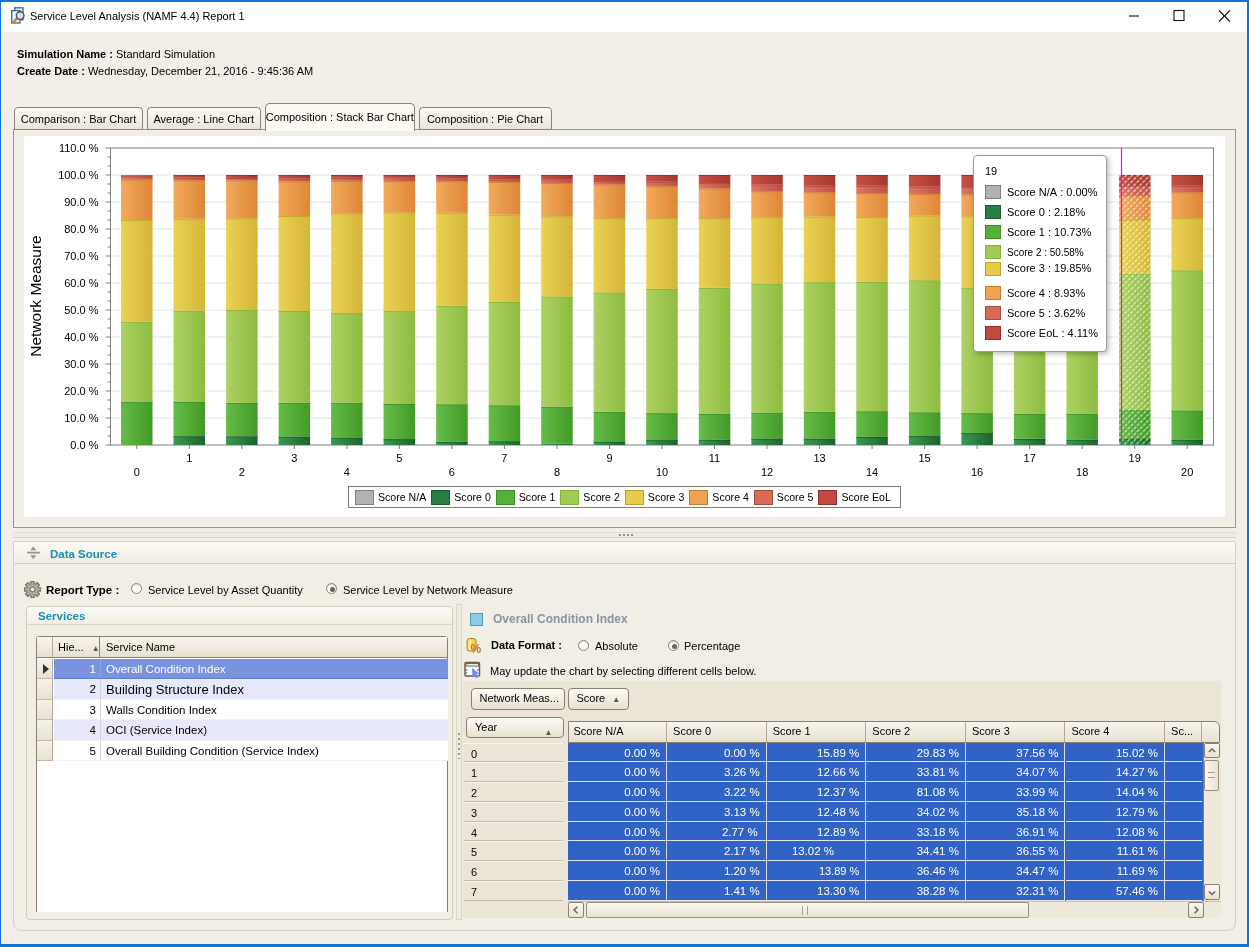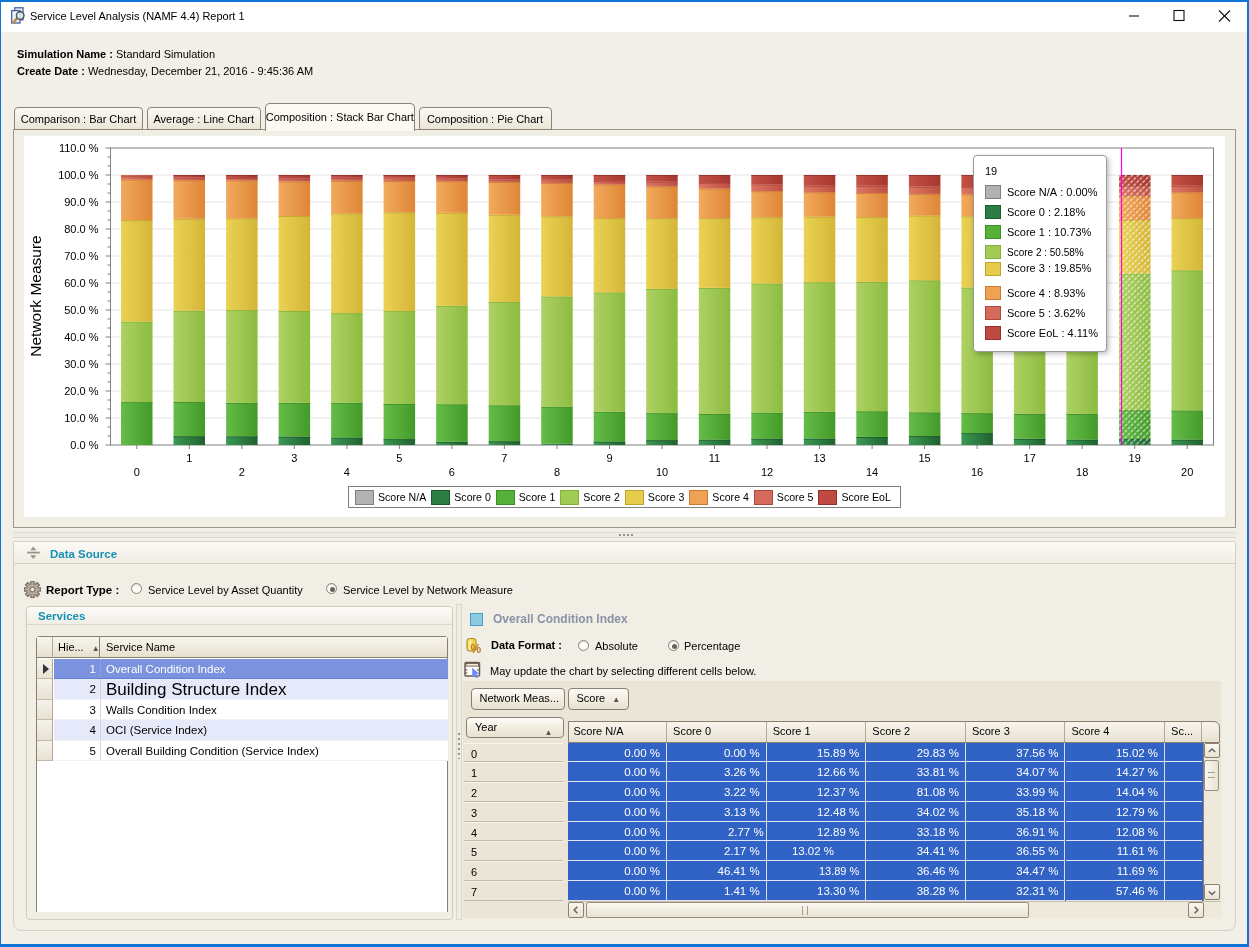--- a/index.html
+++ b/index.html
@@ -527,21 +527,21 @@
     </svg></div>
 <div class="abs" style="left:54px;top:658.5px;width:394px;height:20.6px;background:#7b93de;border-bottom:1px solid #5f7fd0">
     <span style="position:absolute;right:352px;font-size:11.5px;line-height:21px;color:#fff">1</span>
     <div style="position:absolute;left:46px;top:0;bottom:0;width:1px;background:#8ba0e2"></div>
     <span style="position:absolute;left:52px;font-size:11.5px;line-height:21px;color:#fff;white-space:nowrap">Overall Condition Index</span>
   </div>
 <div class="abs" style="left:37px;top:679.1px;width:16px;height:20.6px;background:linear-gradient(#f5f2ea,#e8e2d3);border-right:1px solid #b3a896;border-bottom:1px solid #c3b9a6"></div>
 <div class="abs" style="left:54px;top:679.1px;width:394px;height:20.6px;background:#e5e9fa;border-bottom:1px solid #f0f0f6">
     <span style="position:absolute;right:352px;font-size:11.5px;line-height:21px;color:#000">2</span>
     <div style="position:absolute;left:46px;top:0;bottom:0;width:1px;background:#d8d4c8"></div>
-    <span style="position:absolute;left:52px;font-size:17px;line-height:21px;color:#000;white-space:nowrap">Building Structure Index</span>
+    <span style="position:absolute;left:52px;font-size:13px;line-height:21px;color:#000;white-space:nowrap">Building Structure Index</span>
   </div>
 <div class="abs" style="left:37px;top:699.7px;width:16px;height:20.6px;background:linear-gradient(#f5f2ea,#e8e2d3);border-right:1px solid #b3a896;border-bottom:1px solid #c3b9a6"></div>
 <div class="abs" style="left:54px;top:699.7px;width:394px;height:20.6px;background:#fff;border-bottom:1px solid #f0f0f6">
     <span style="position:absolute;right:352px;font-size:11.5px;line-height:21px;color:#000">3</span>
     <div style="position:absolute;left:46px;top:0;bottom:0;width:1px;background:#d8d4c8"></div>
     <span style="position:absolute;left:52px;font-size:11.5px;line-height:21px;color:#000;white-space:nowrap">Walls Condition Index</span>
   </div>
 <div class="abs" style="left:37px;top:720.3px;width:16px;height:20.6px;background:linear-gradient(#f5f2ea,#e8e2d3);border-right:1px solid #b3a896;border-bottom:1px solid #c3b9a6"></div>
 <div class="abs" style="left:54px;top:720.3px;width:394px;height:20.6px;background:#e5e9fa;border-bottom:1px solid #f0f0f6">
     <span style="position:absolute;right:352px;font-size:11.5px;line-height:21px;color:#000">4</span>
@@ -609,35 +609,35 @@
 <div class="abs" style="left:1065.5px;top:782.0px;width:99.6px;height:19.8px;border-bottom:1px solid #e4e6f0;border-right:1px solid #d8ddee;color:#fff;font-size:11.5px;line-height:20px;text-align:right;padding-right:6px">14.04 %</div>
 <div class="abs" style="left:1165.1px;top:782.0px;width:37px;height:19.8px;border-bottom:1px solid #e4e6f0;"></div>
 <div class="abs" style="left:567.5px;top:801.8px;width:99.6px;height:19.8px;border-bottom:1px solid #e4e6f0;border-right:1px solid #d8ddee;color:#fff;font-size:11.5px;line-height:20px;text-align:right;padding-right:6px">0.00 %</div>
 <div class="abs" style="left:667.1px;top:801.8px;width:99.6px;height:19.8px;border-bottom:1px solid #e4e6f0;border-right:1px solid #d8ddee;color:#fff;font-size:11.5px;line-height:20px;text-align:right;padding-right:6px">3.13 %</div>
 <div class="abs" style="left:766.7px;top:801.8px;width:99.6px;height:19.8px;border-bottom:1px solid #e4e6f0;border-right:1px solid #d8ddee;color:#fff;font-size:11.5px;line-height:20px;text-align:right;padding-right:6px">12.48 %</div>
 <div class="abs" style="left:866.3px;top:801.8px;width:99.6px;height:19.8px;border-bottom:1px solid #e4e6f0;border-right:1px solid #d8ddee;color:#fff;font-size:11.5px;line-height:20px;text-align:right;padding-right:6px">34.02 %</div>
 <div class="abs" style="left:965.9px;top:801.8px;width:99.6px;height:19.8px;border-bottom:1px solid #e4e6f0;border-right:1px solid #d8ddee;color:#fff;font-size:11.5px;line-height:20px;text-align:right;padding-right:6px">35.18 %</div>
 <div class="abs" style="left:1065.5px;top:801.8px;width:99.6px;height:19.8px;border-bottom:1px solid #e4e6f0;border-right:1px solid #d8ddee;color:#fff;font-size:11.5px;line-height:20px;text-align:right;padding-right:6px">12.79 %</div>
 <div class="abs" style="left:1165.1px;top:801.8px;width:37px;height:19.8px;border-bottom:1px solid #e4e6f0;"></div>
 <div class="abs" style="left:567.5px;top:821.5px;width:99.6px;height:19.8px;border-bottom:1px solid #e4e6f0;border-right:1px solid #d8ddee;color:#fff;font-size:11.5px;line-height:20px;text-align:right;padding-right:6px">0.00 %</div>
-<div class="abs" style="left:667.1px;top:821.5px;width:99.6px;height:19.8px;border-bottom:1px solid #e4e6f0;border-right:1px solid #d8ddee;color:#fff;font-size:11.5px;line-height:20px;text-align:right;padding-right:2px">2.77 %</div>
+<div class="abs" style="left:667.1px;top:821.5px;width:99.6px;height:19.8px;border-bottom:1px solid #e4e6f0;border-right:1px solid #d8ddee;color:#fff;font-size:11.5px;line-height:20px;text-align:right;padding-right:8px">2.77 %</div>
 <div class="abs" style="left:766.7px;top:821.5px;width:99.6px;height:19.8px;border-bottom:1px solid #e4e6f0;border-right:1px solid #d8ddee;color:#fff;font-size:11.5px;line-height:20px;text-align:right;padding-right:6px">12.89 %</div>
 <div class="abs" style="left:866.3px;top:821.5px;width:99.6px;height:19.8px;border-bottom:1px solid #e4e6f0;border-right:1px solid #d8ddee;color:#fff;font-size:11.5px;line-height:20px;text-align:right;padding-right:6px">33.18 %</div>
 <div class="abs" style="left:965.9px;top:821.5px;width:99.6px;height:19.8px;border-bottom:1px solid #e4e6f0;border-right:1px solid #d8ddee;color:#fff;font-size:11.5px;line-height:20px;text-align:right;padding-right:6px">36.91 %</div>
 <div class="abs" style="left:1065.5px;top:821.5px;width:99.6px;height:19.8px;border-bottom:1px solid #e4e6f0;border-right:1px solid #d8ddee;color:#fff;font-size:11.5px;line-height:20px;text-align:right;padding-right:6px">12.08 %</div>
 <div class="abs" style="left:1165.1px;top:821.5px;width:37px;height:19.8px;border-bottom:1px solid #e4e6f0;"></div>
 <div class="abs" style="left:567.5px;top:841.2px;width:99.6px;height:19.8px;border-bottom:1px solid #e4e6f0;border-right:1px solid #d8ddee;color:#fff;font-size:11.5px;line-height:20px;text-align:right;padding-right:6px">0.00 %</div>
 <div class="abs" style="left:667.1px;top:841.2px;width:99.6px;height:19.8px;border-bottom:1px solid #e4e6f0;border-right:1px solid #d8ddee;color:#fff;font-size:11.5px;line-height:20px;text-align:right;padding-right:6px">2.17 %</div>
 <div class="abs" style="left:766.7px;top:841.2px;width:99.6px;height:19.8px;border-bottom:1px solid #e4e6f0;border-right:1px solid #d8ddee;color:#fff;font-size:11.5px;line-height:20px;text-align:center;padding-right:6px">13.02 %</div>
 <div class="abs" style="left:866.3px;top:841.2px;width:99.6px;height:19.8px;border-bottom:1px solid #e4e6f0;border-right:1px solid #d8ddee;color:#fff;font-size:11.5px;line-height:20px;text-align:right;padding-right:6px">34.41 %</div>
 <div class="abs" style="left:965.9px;top:841.2px;width:99.6px;height:19.8px;border-bottom:1px solid #e4e6f0;border-right:1px solid #d8ddee;color:#fff;font-size:11.5px;line-height:20px;text-align:right;padding-right:6px">36.55 %</div>
 <div class="abs" style="left:1065.5px;top:841.2px;width:99.6px;height:19.8px;border-bottom:1px solid #e4e6f0;border-right:1px solid #d8ddee;color:#fff;font-size:11.5px;line-height:20px;text-align:right;padding-right:6px">11.61 %</div>
 <div class="abs" style="left:1165.1px;top:841.2px;width:37px;height:19.8px;border-bottom:1px solid #e4e6f0;"></div>
 <div class="abs" style="left:567.5px;top:861.0px;width:99.6px;height:19.8px;border-bottom:1px solid #e4e6f0;border-right:1px solid #d8ddee;color:#fff;font-size:11.5px;line-height:20px;text-align:right;padding-right:6px">0.00 %</div>
-<div class="abs" style="left:667.1px;top:861.0px;width:99.6px;height:19.8px;border-bottom:1px solid #e4e6f0;border-right:1px solid #d8ddee;color:#fff;font-size:11.5px;line-height:20px;text-align:right;padding-right:6px">46.41 %</div>
+<div class="abs" style="left:667.1px;top:861.0px;width:99.6px;height:19.8px;border-bottom:1px solid #e4e6f0;border-right:1px solid #d8ddee;color:#fff;font-size:11.5px;line-height:20px;text-align:right;padding-right:6px">1.20 %</div>
 <div class="abs" style="left:766.7px;top:861.0px;width:99.6px;height:19.8px;border-bottom:1px solid #e4e6f0;border-right:1px solid #d8ddee;color:#fff;font-size:11px;line-height:20px;text-align:right;padding-right:6px">13.89 %</div>
 <div class="abs" style="left:866.3px;top:861.0px;width:99.6px;height:19.8px;border-bottom:1px solid #e4e6f0;border-right:1px solid #d8ddee;color:#fff;font-size:11.5px;line-height:20px;text-align:right;padding-right:6px">36.46 %</div>
 <div class="abs" style="left:965.9px;top:861.0px;width:99.6px;height:19.8px;border-bottom:1px solid #e4e6f0;border-right:1px solid #d8ddee;color:#fff;font-size:11.5px;line-height:20px;text-align:right;padding-right:6px">34.47 %</div>
 <div class="abs" style="left:1065.5px;top:861.0px;width:99.6px;height:19.8px;border-bottom:1px solid #e4e6f0;border-right:1px solid #d8ddee;color:#fff;font-size:11.5px;line-height:20px;text-align:right;padding-right:6px">11.69 %</div>
 <div class="abs" style="left:1165.1px;top:861.0px;width:37px;height:19.8px;border-bottom:1px solid #e4e6f0;"></div>
 <div class="abs" style="left:567.5px;top:880.8px;width:99.6px;height:19.8px;border-bottom:1px solid #e4e6f0;border-right:1px solid #d8ddee;color:#fff;font-size:11.5px;line-height:20px;text-align:right;padding-right:6px">0.00 %</div>
 <div class="abs" style="left:667.1px;top:880.8px;width:99.6px;height:19.8px;border-bottom:1px solid #e4e6f0;border-right:1px solid #d8ddee;color:#fff;font-size:11.5px;line-height:20px;text-align:right;padding-right:6px">1.41 %</div>
 <div class="abs" style="left:766.7px;top:880.8px;width:99.6px;height:19.8px;border-bottom:1px solid #e4e6f0;border-right:1px solid #d8ddee;color:#fff;font-size:11.5px;line-height:20px;text-align:right;padding-right:6px">13.30 %</div>
 <div class="abs" style="left:866.3px;top:880.8px;width:99.6px;height:19.8px;border-bottom:1px solid #e4e6f0;border-right:1px solid #d8ddee;color:#fff;font-size:11.5px;line-height:20px;text-align:right;padding-right:6px">38.28 %</div>
 <div class="abs" style="left:965.9px;top:880.8px;width:99.6px;height:19.8px;border-bottom:1px solid #e4e6f0;border-right:1px solid #d8ddee;color:#fff;font-size:11.5px;line-height:20px;text-align:right;padding-right:6px">32.31 %</div>

